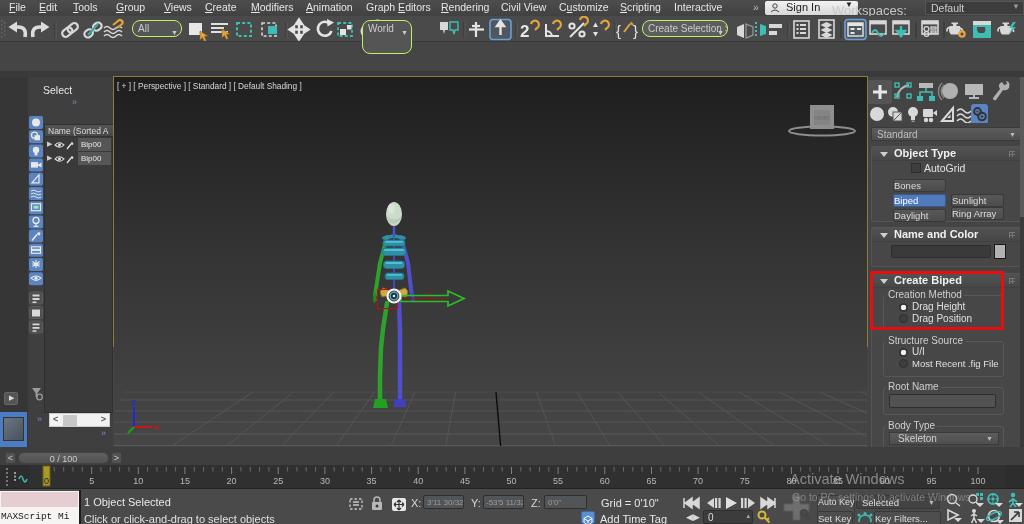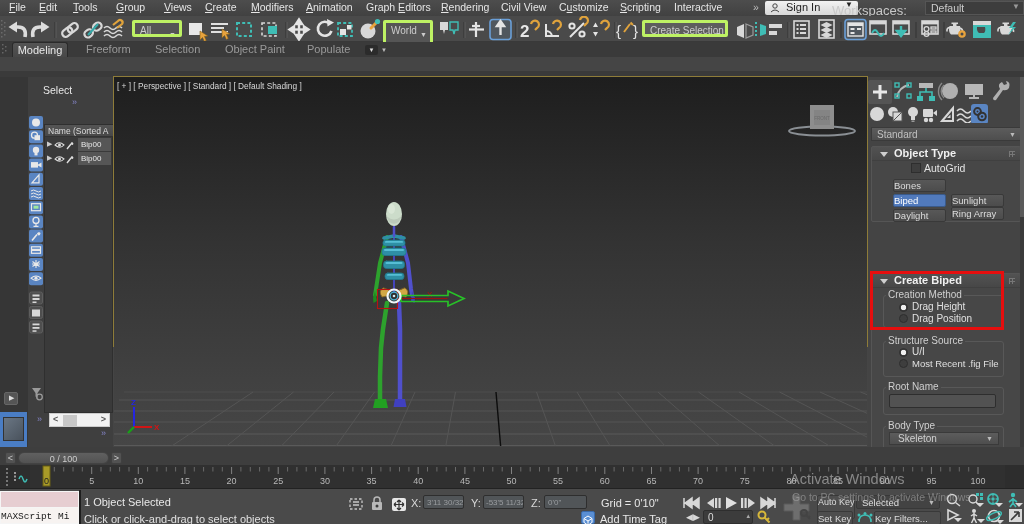--- a/index.html
+++ b/index.html
@@ -4,21 +4,21 @@
 html,body{margin:0;padding:0;background:#000;}
 *{box-sizing:border-box;}
 #app{position:relative;width:1024px;height:524px;overflow:hidden;font-family:"Liberation Sans",sans-serif;background:#454545;}
 .abs{position:absolute;}
 
 #menubar{position:absolute;left:0;top:0;width:1024px;height:16px;background:linear-gradient(#4d4d4d,#414141);color:#e6e6e6;font-size:10.5px;}
 #menubar .mi{position:absolute;top:1px;white-space:nowrap;}
 #menubar u{text-decoration:underline;}
 
 #toolbar{position:absolute;left:0;top:16px;width:1024px;height:26px;background:#4a4a4a;border-bottom:1px solid #393939;}
-.dd{position:absolute;background:#555;border:3px solid #bef264;border-radius:2px;color:#ccc;font-size:10px;line-height:15px;padding-left:5px;white-space:nowrap;overflow:hidden;}
+.dd{position:absolute;background:#555;border:1px solid #bef264;border-radius:8px;color:#ccc;font-size:10px;line-height:15px;padding-left:5px;white-space:nowrap;overflow:hidden;}
 .dd .ar{position:absolute;right:3px;top:0px;font-size:7px;color:#ccc;}
 
 #ribbon{position:absolute;left:0;top:42px;width:1024px;height:15px;background:#3a3a3a;}
 #ribbon .tab{position:absolute;top:0;height:15px;font-size:11px;color:#9a9a9a;line-height:15px;}
 #ribbon .tab.act{color:#e8e8e8;background:linear-gradient(#555,#484848);border:1px solid #2a2a2a;border-bottom:none;border-radius:3px 3px 0 0;}
 #polyrow{position:absolute;left:0;top:57px;width:1024px;height:14px;background:#353535;}
 #polybtn{position:absolute;left:2px;top:0px;width:84px;height:14px;background:#454545;border:1px solid #222;color:#e0e0e0;font-size:10px;line-height:12px;text-align:center;}
 #griprow{position:absolute;left:0;top:71px;width:1024px;height:6px;background:#3a3a3a;}
 
 #leftstrip{position:absolute;left:0;top:77px;width:28px;height:370px;background:#363636;}
@@ -251,42 +251,24 @@
 <use href="#teapot" x="946" y="4"></use>
         <circle cx="962" cy="18" r="3.8" fill="#e8a33d"></circle>
         <circle cx="962" cy="18" r="1.5" fill="#4a4a4a"></circle>
 <rect x="973" y="5" width="18" height="17" fill="#3fbdb5"></rect>
         <rect x="973" y="5" width="18" height="4" fill="#d8d8d8"></rect>
         <path d="M977 11 h8 q1 4 -1 6 h-5 q-2.5 -2 -2 -6 z" fill="#4a4a4a"></path>
 <use href="#teapot" x="997" y="4"></use>
         <path d="M1013 6 l-4 6 h3.5 l-4.5 7 l8 -8 h-3.5 l3.5 -5 z" fill="#3fbdb5"></path>
 </svg>
 <div class="dd" style="left:132px;top:4px;width:50px;height:17px;">All<span class="ar" style="top:4px">▼</span></div>
-<div class="dd" style="left:383px;top:4px;width:50px;height:34px;">World<span class="ar" style="top:4px">▼</span></div>
+<div class="dd" style="left:362px;top:4px;width:50px;height:34px;">World<span class="ar" style="top:4px">▼</span></div>
 <div class="dd" style="left:642px;top:4px;width:86px;height:17px;background:#5d5d5d;">Create Selection Se<span class="ar" style="top:4px">▼</span></div>
 </div>
 
-<div id="ribbon">
-<svg width="10" height="15" style="position:absolute;left:0;top:0">
-        <g fill="#666">
-          <rect x="2" y="2" width="1.5" height="1.5"></rect>
-          <rect x="2" y="6" width="1.5" height="1.5"></rect>
-          <rect x="2" y="10" width="1.5" height="1.5"></rect>
-          <rect x="5" y="4" width="1.5" height="1.5"></rect>
-          <rect x="5" y="8" width="1.5" height="1.5"></rect>
-        </g>
-      </svg>
-<span class="tab act" style="left:12px;width:56px;text-align:center;">Modeling</span>
-<span class="tab" style="left:86px">Freeform</span>
-<span class="tab" style="left:155px">Selection</span>
-<span class="tab" style="left:225px">Object Paint</span>
-<span class="tab" style="left:307px">Populate</span>
-<span class="abs" style="left:365px;top:3px;width:13px;height:10px;background:#2b2b2b;border-radius:2px;color:#ddd;font-size:6px;text-align:center;line-height:10px;">▼</span>
-<span class="abs" style="left:381px;top:5px;font-size:6px;color:#bbb;">▼</span>
-</div>
 <div id="griprow">
 <svg width="1024" height="6">
         <g fill="#5a5a5a">
           <rect x="0" y="1" width="24" height="1.5"></rect>
           <rect x="32" y="1" width="73" height="1.5"></rect>
           <rect x="0" y="4" width="24" height="1.5"></rect>
           <rect x="32" y="4" width="73" height="1.5"></rect>
           <rect x="120" y="1" width="100" height="1.5"></rect>
           <rect x="120" y="4" width="100" height="1.5"></rect>
         </g>
@@ -595,20 +577,25 @@
 <div class="rollhead">Object Type</div>
 <div class="abs" style="left:39px;top:16px;width:10px;height:10px;background:#3e3e3e;border:1px solid #2e2e2e;"></div>
 <span class="abs" style="left:52px;top:15px;font-size:10.5px;color:#e4e4e4;">AutoGrid</span>
 <div class="btn abs" style="left:21px;top:32px;width:53px;height:13px;font-size:9.5px;line-height:12px;">Bones</div>
 <div class="btn abs" style="left:79px;top:32px;width:53px;height:13px;font-size:9.5px;line-height:12px;margin-top:28px;">Ring Array</div>
 <div class="btn abs" style="left:21px;top:47px;width:53px;height:13px;font-size:9.5px;line-height:12px;background:#517abc;border-color:#3a5a8a;color:#fff;">Biped</div>
 <div class="btn abs" style="left:79px;top:47px;width:53px;height:13px;font-size:9.5px;line-height:12px;">Sunlight</div>
 <div class="btn abs" style="left:21px;top:62px;width:53px;height:13px;font-size:9.5px;line-height:12px;">Daylight</div>
 </div>
 
+<div class="abs roll" style="left:3px;top:150px;width:150px;height:40px;">
+<div class="rollhead">Name and Color</div>
+<div class="field abs" style="left:19px;top:17px;width:100px;height:13px;"></div>
+<div class="abs" style="left:122px;top:16px;width:12px;height:15px;background:#b2b2b2;border:1px solid #1a1a1a;"></div>
+</div>
 
 <div class="abs roll" style="left:3px;top:196px;width:150px;height:251px;">
 <div class="rollhead" style="font-size:11px;">Create Biped</div>
 
 <span class="grouplbl abs" style="left:14px;top:15px;">Creation Method</span>
 <div class="abs gbox" style="left:11px;top:21px;width:121px;height:33px;"></div>
 <span class="radio on abs" style="left:27px;top:29px;"></span>
         <span class="abs" style="left:40px;top:27px;font-size:10px;color:#e0e0e0;">Drag Height</span>
 <span class="radio abs" style="left:27px;top:40px;"></span>
         <span class="abs" style="left:40px;top:39px;font-size:10px;color:#e0e0e0;">Drag Position</span>

